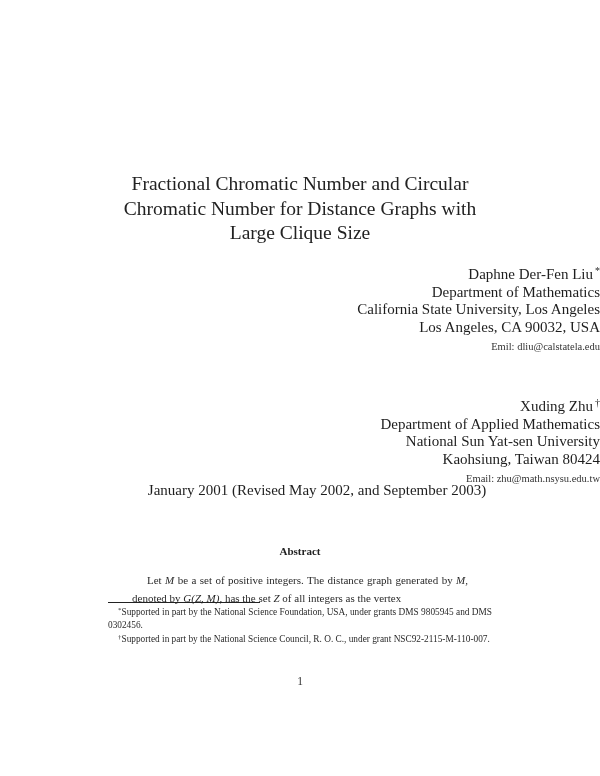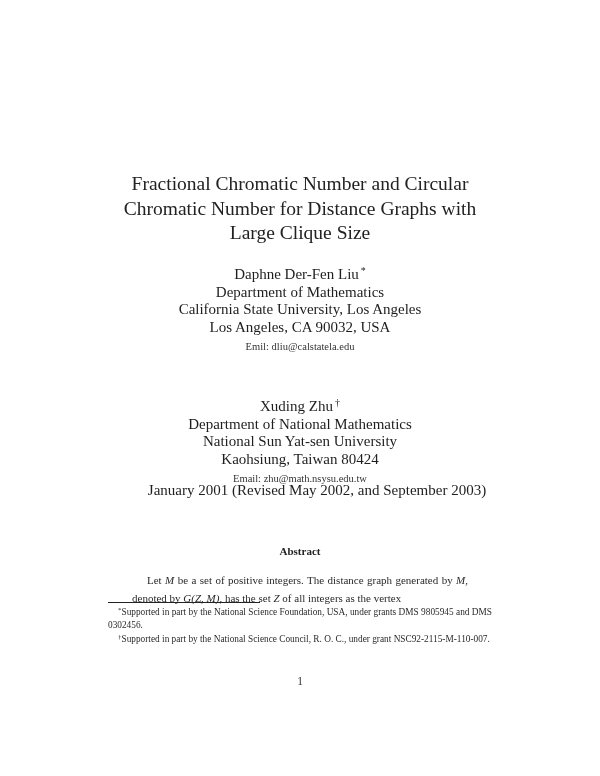--- a/index.html
+++ b/index.html
@@ -2,21 +2,21 @@
 <html><head>
 <meta charset="utf-8">
 <style>
   html, body { margin: 0; padding: 0; background: #ffffff; }
   body { width: 600px; height: 776px; position: relative; overflow: hidden;
          font-family: "DejaVu Serif", "Liberation Serif", serif; color: #1a1a1a; }
   .page { position: absolute; left: 0; top: 0; width: 477px; height: 776px; }
   .center { position: absolute; left: 0; width: 600px; text-align: center; }
   .title { top: 172px; font-size: 19.5px; line-height: 24.5px; font-family: "Liberation Serif", serif; color: #222; }
   .title div { white-space: nowrap; }
-  .author-block { font-family: "Liberation Serif", serif; font-size: 15px; line-height: 17.5px; color: #1e1e1e; }
+  .author-block { font-family: "Liberation Serif", serif; font-size: 15px; line-height: 17.5px; color: #1e1e1e; text-align: right; }
   .author-block .email { font-size: 10.5px; line-height: 14px; margin-top: 4px; color: #333; }
   .author1 { top: 262px; }
   .author2 { top: 374px; margin-top: 20px; }
   .mark { font-size: 10px; vertical-align: 5px; margin-left: 2px; }
   .date { top: 482px; font-family: Liberation Serif, serif; font-size: 15px; color: #1e1e1e; padding-left: 17px; }
   .abstract-title { top: 545px; font-family: "Liberation Serif", serif; font-weight: bold; font-size: 11px; color: #222; }
   .abstract-body { position: absolute; top: 571px; left: 132px; width: 336px; font-family: "Liberation Serif", serif;
                    font-size: 11px; line-height: 18px; color: #2a2a2a; text-align: justify; text-indent: 15px; }
   .abstract-body i { font-style: italic; }
   .fn-rule { position: absolute; top: 602px; left: 108px; width: 152px; height: 1px; background: #222; }
@@ -40,21 +40,21 @@
   <div class="center author-block author1">
     <div><span>Daphne Der-Fen Liu</span><span class="mark">*</span></div>
     <div>Department of Mathematics</div>
     <div>California State University, Los Angeles</div>
     <div>Los Angeles, CA 90032, USA</div>
     <div class="email">Emil: dliu@calstatela.edu</div>
   </div>
 
   <div class="center author-block author2">
     <div><span>Xuding Zhu</span><span class="mark">†</span></div>
-    <div>Department of National Mathematics</div>
+    <div>Department of Applied Mathematics</div>
     <div>National Sun Yat-sen University</div>
     <div>Kaohsiung, Taiwan 80424</div>
     <div class="email">Email: zhu@math.nsysu.edu.tw</div>
   </div>
 
   <div class="center date">January 2001 (Revised May 2002, and September 2003)</div>
 
   <div class="center abstract-title">Abstract</div>
 
   <div class="abstract-body"><span>Let </span><i>M</i><span> be a set of positive integers. The distance graph generated by </span><i>M</i><span>, denoted by </span><i>G(Z, M)</i><span>, has the set </span><i>Z</i><span> of all integers as the vertex</span></div>

